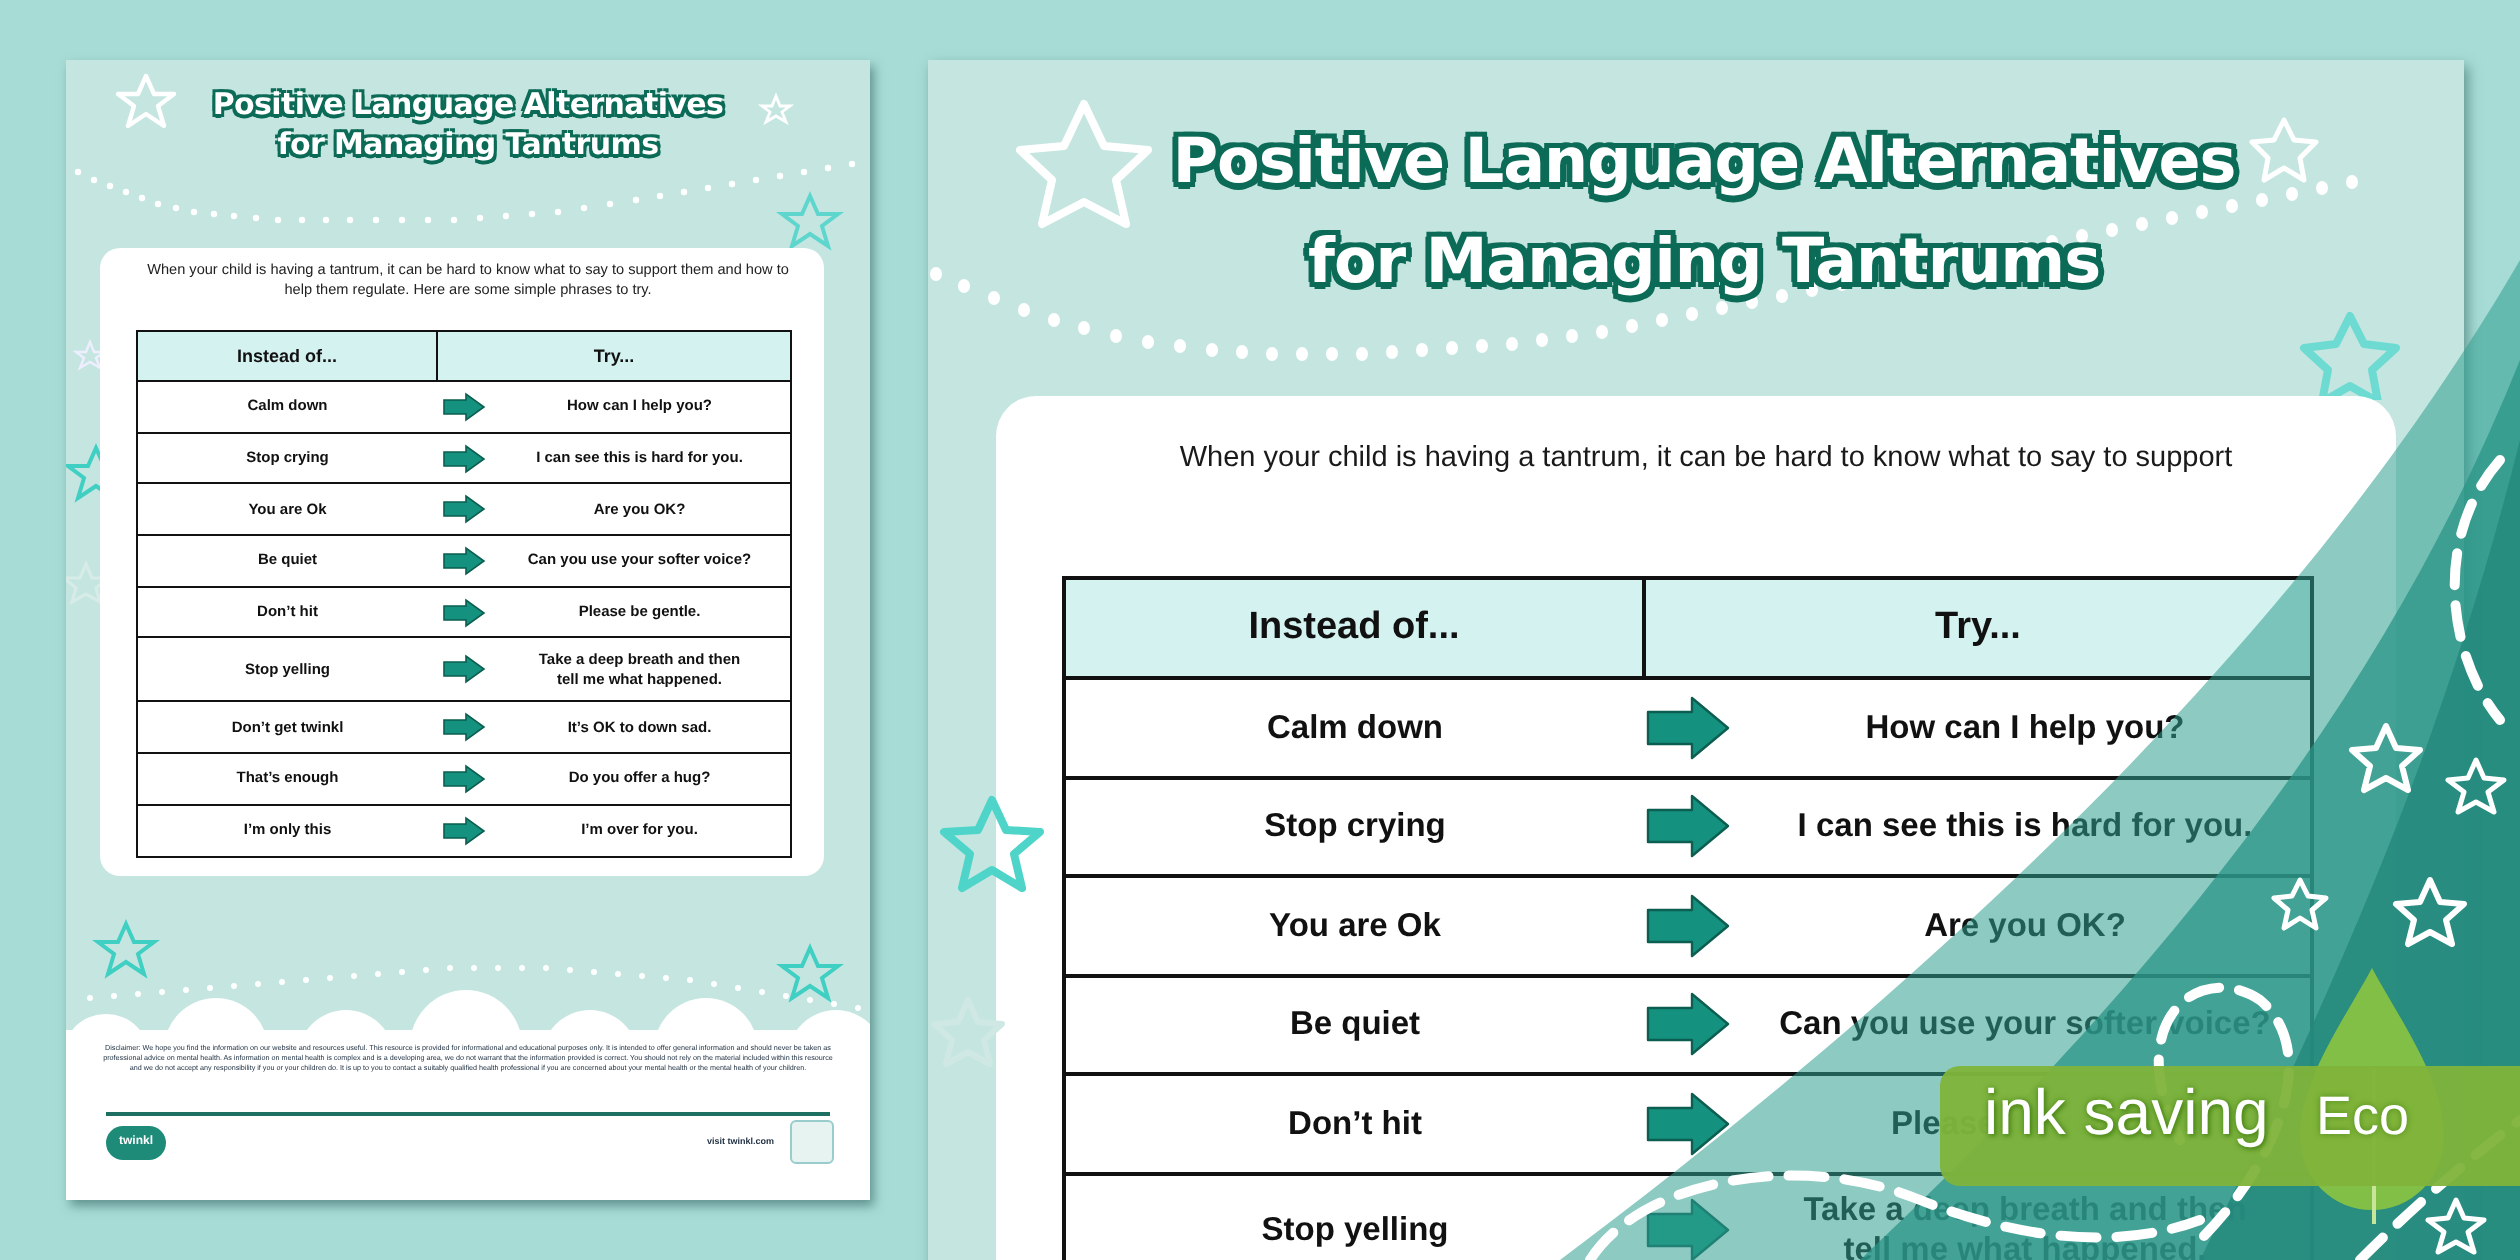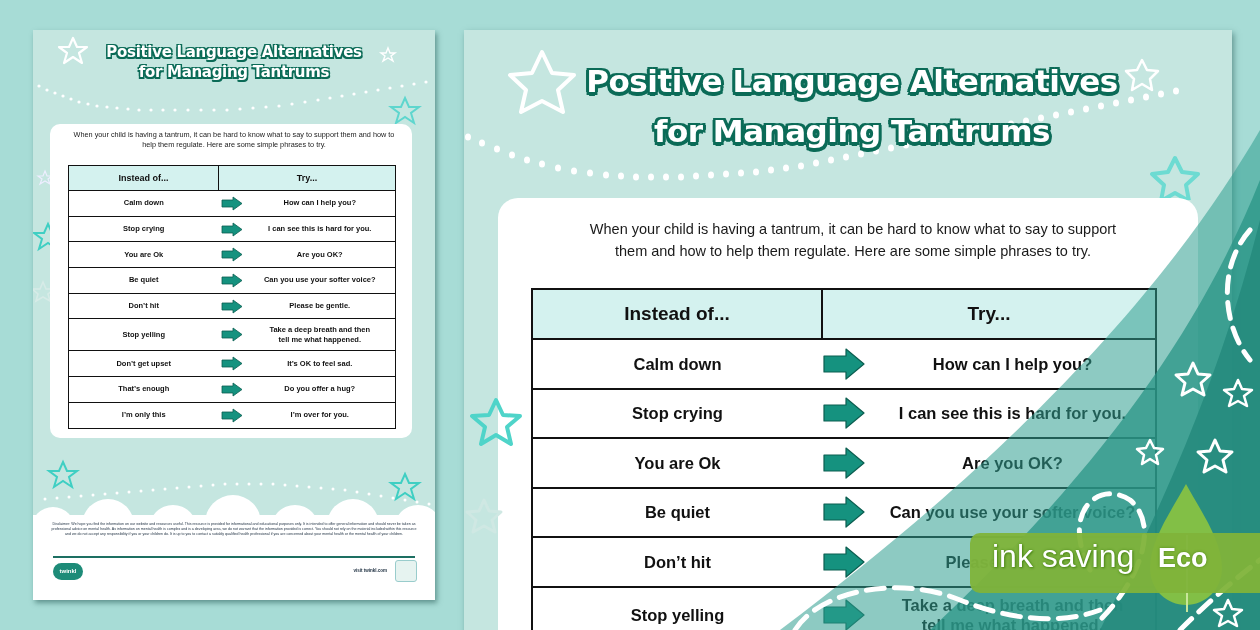--- a/index.html
+++ b/index.html
@@ -93,21 +93,21 @@
   .eco-banner {
     position: absolute; left: 970px; top: 533px; width: 290px; height: 60px;
     background: #7fb33a; border-radius: 10px 0 0 10px; opacity: 0.95;
   }
   .eco-text {
     position: absolute; left: 980px; top: 538px; font-size: 32px; color: #fff; font-weight: normal;
     text-shadow: 0 0 3px #4f8a1a, 1px 1px 2px #4f8a1a;
     margin-left: 12px;
   }
   .eco-label {
-    position: absolute; left: 1158px; top: 543px; font-size: 27px; color: #fff; font-weight: bold;
+    position: absolute; left: 1158px; top: 543px; font-size: 27px; color: #fff; font-weight: normal;
     text-shadow: 0 0 3px #4f8a1a;
   }
 </style>
 </head>
 <body>
 
 <div class="page-small">
   <svg style="position:absolute;left:0;top:0" width="402" height="570">
 
     <g fill="#fff">
@@ -211,25 +211,25 @@
           <td class="c1">Stop yelling</td>
           <td class="arrowcell"><svg class="arrow" width="22" height="15" viewBox="0 0 22 15">
               <path d="M1 4 H12 V1 L21 7.5 L12 14 V11 H1 Z" fill="#15927f" stroke="#0b5e50" stroke-width="0.8"></path>
             </svg></td>
           <td class="c3">
             <div>Take a deep breath and then</div>
             <div>tell me what happened.</div>
           </td>
         </tr>
       <tr>
-          <td class="c1">Don’t get upset</td>
-          <td class="arrowcell"><svg class="arrow" width="22" height="15" viewBox="0 0 22 15">
-              <path d="M1 4 H12 V1 L21 7.5 L12 14 V11 H1 Z" fill="#15927f" stroke="#0b5e50" stroke-width="0.8"></path>
-            </svg></td>
-          <td class="c3">It’s OK to feel sad.</td>
+          <td class="c1">Don’t get twinkl</td>
+          <td class="arrowcell"><svg class="arrow" width="22" height="15" viewBox="0 0 22 15">
+              <path d="M1 4 H12 V1 L21 7.5 L12 14 V11 H1 Z" fill="#15927f" stroke="#0b5e50" stroke-width="0.8"></path>
+            </svg></td>
+          <td class="c3">It’s OK to down sad.</td>
         </tr>
       <tr>
           <td class="c1">That’s enough</td>
           <td class="arrowcell"><svg class="arrow" width="22" height="15" viewBox="0 0 22 15">
               <path d="M1 4 H12 V1 L21 7.5 L12 14 V11 H1 Z" fill="#15927f" stroke="#0b5e50" stroke-width="0.8"></path>
             </svg></td>
           <td class="c3">Do you offer a hug?</td>
         </tr>
       <tr>
           <td class="c1">I’m only this</td>
@@ -360,21 +360,20 @@
   </svg>
 
   <div class="title">
     <div>Positive Language Alternatives</div>
     <div>for Managing Tantrums</div>
   </div>
 
   <div class="card"></div>
   <div class="intro">
     <div>When your child is having a tantrum, it can be hard to know what to say to support</div>
-    <div>them and how to help them regulate. Here are some simple phrases to try.</div>
   </div>
 
   <svg style="position:absolute;left:0;top:360px" width="80" height="200">
     <path d="M32 10 L39 25 L56 26 L43 37 L47 54 L32 45 L17 54 L21 37 L8 26 L25 25 Z" fill="none" stroke="#4fd4c9" stroke-width="4" stroke-linejoin="round"></path>
     <path d="M20 110 L25 121 L37 122 L28 130 L31 142 L20 136 L9 142 L12 130 L3 122 L15 121 Z" fill="none" stroke="#cfe8e3" stroke-width="3" stroke-linejoin="round"></path>
   </svg>
 
   <table>
     <thead>
       <tr>

